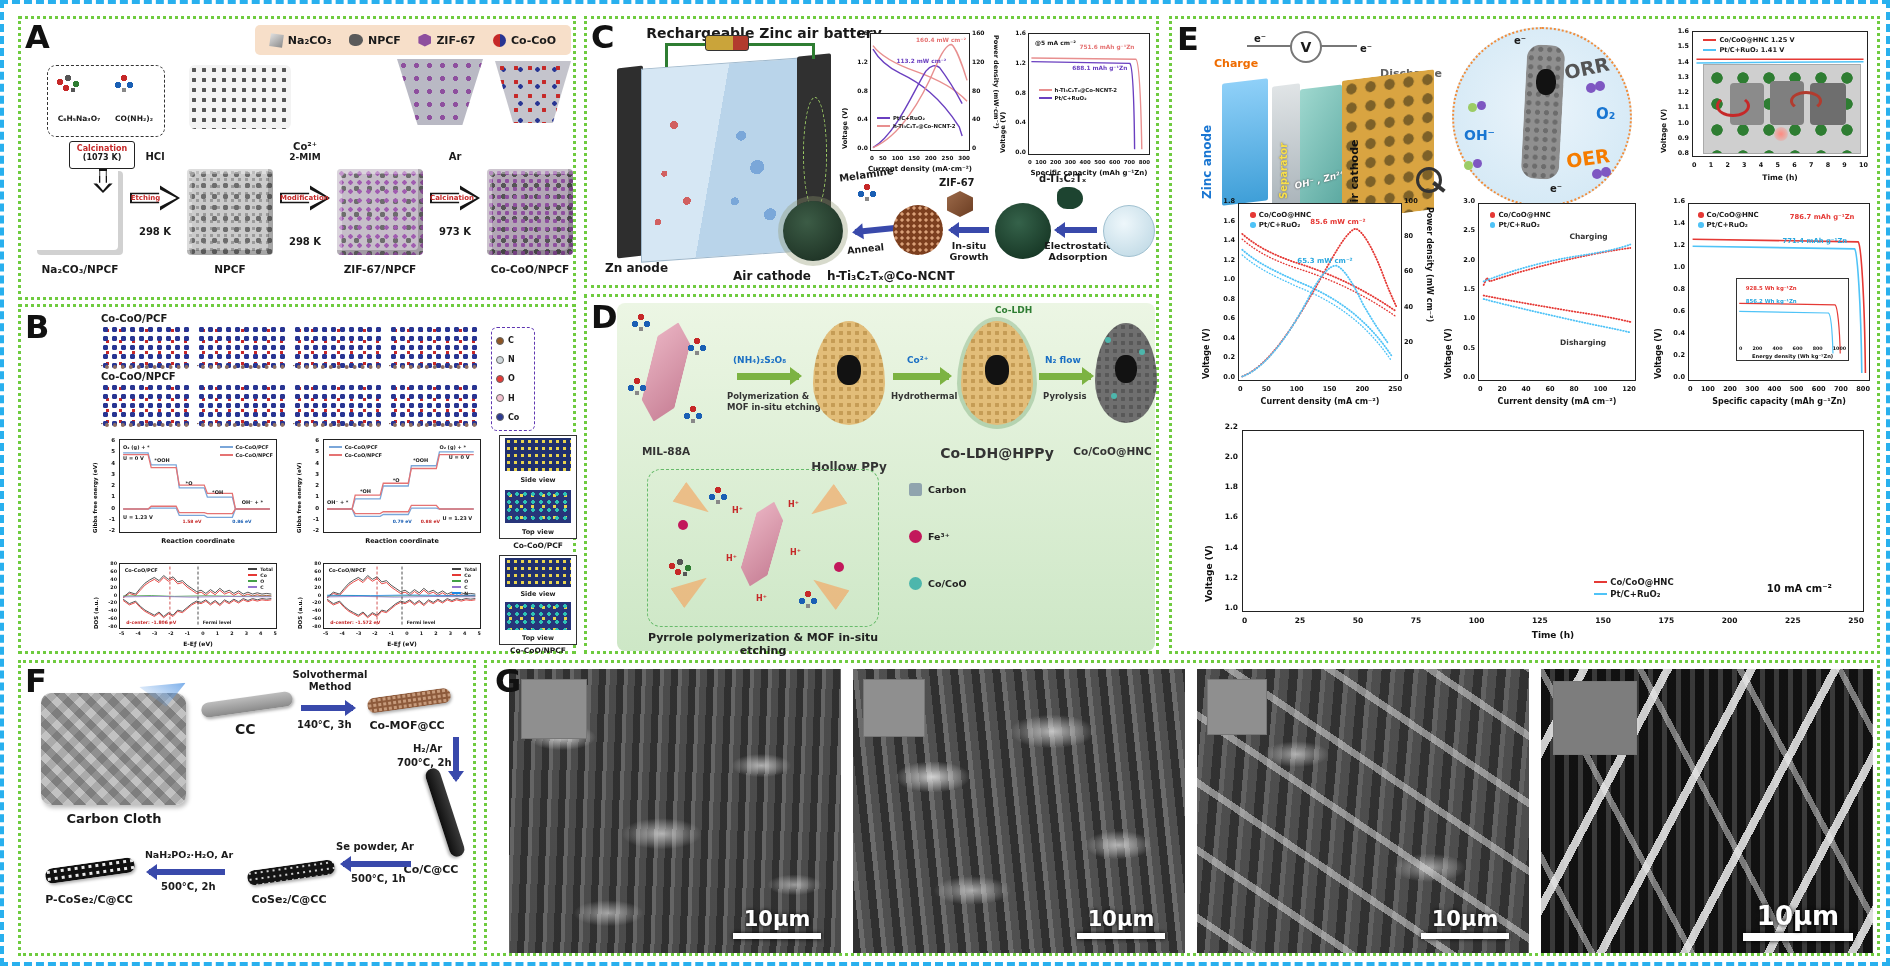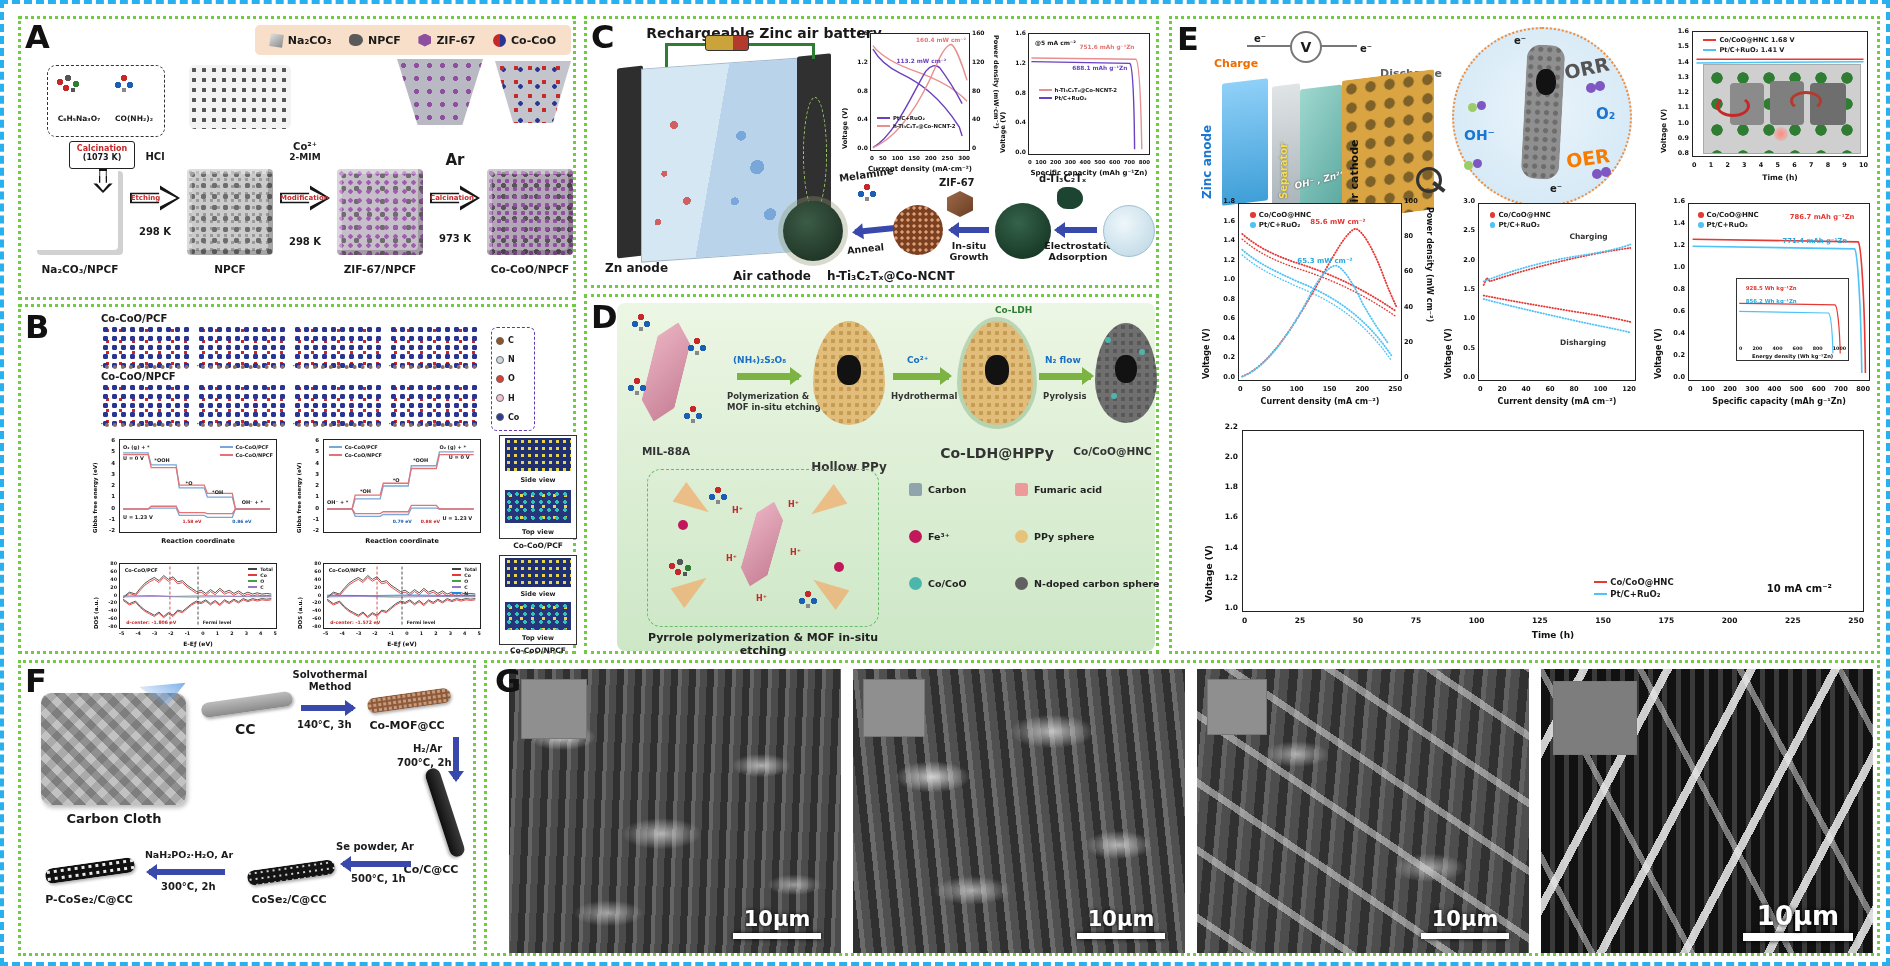--- a/index.html
+++ b/index.html
@@ -164,21 +164,21 @@
     </div>
     <div class="ab ctr" style="left:251px;top:122px;width:66px">
       <div class="b" style="font-size:10px">Co²⁺</div>
       <div class="b" style="font-size:9px">2-MIM</div>
       <div class="barrow" style="left:8px;top:44px;width:50px;height:26px">
           <span class="amid">Modification</span>
         </div>
       <div class="b" style="font-size:10px;margin-top:74px">298 K</div>
     </div>
     <div class="ab ctr" style="left:401px;top:132px;width:66px">
-      <div class="b" style="font-size:15px">Ar</div>
+      <div class="b" style="font-size:10px">Ar</div>
       <div class="b" style="font-size:9px"></div>
       <div class="barrow" style="left:8px;top:34px;width:50px;height:26px">
           <span class="amid">Calcination</span>
         </div>
       <div class="b" style="font-size:10px;margin-top:64px">973 K</div>
     </div>
     <div class="ab b ctr" style="left:9px;top:244px;width:100px;font-size:10.5px">Na₂CO₃/NPCF</div>
     <div class="ab b ctr" style="left:159px;top:244px;width:100px;font-size:10.5px">NPCF</div>
     <div class="ab b ctr" style="left:309px;top:244px;width:100px;font-size:10.5px">ZIF-67/NPCF</div>
     <div class="ab b ctr" style="left:459px;top:244px;width:100px;font-size:10.5px">Co-CoO/NPCF</div>
@@ -632,34 +632,20 @@
         </div>
       <div class="dlegli">
           <i style="background:#c2185b"></i>
           <span>Fe³⁺</span>
         </div>
       <div class="dlegli">
           <i style="background:#4db6ac"></i>
           <span>Co/CoO</span>
         </div>
     </div>
-    <div class="ab" style="left:428px;top:186px;display:flex;flex-direction:column;gap:34px">
-      <div class="dlegli">
-          <i style="background:#ef9a9a;border-radius:20%"></i>
-          <span>Fumaric acid</span>
-        </div>
-      <div class="dlegli">
-          <i style="background:#e6c27a"></i>
-          <span>PPy sphere</span>
-        </div>
-      <div class="dlegli">
-          <i style="background:#616161"></i>
-          <span>N-doped carbon sphere</span>
-        </div>
-    </div>
   </div>
 
   <div class="panel" style="left:1165px;top:12px;width:711px;height:638px">
     <div class="pl" style="left:5px;top:4px">E</div>
 
     <div class="ab" style="left:75px;top:26px;width:110px;height:2.4px;background:#777"></div>
     <div class="ab" style="left:118px;top:12px;width:28px;height:28px;border:2.6px solid #777;border-radius:50%;background:#fff;display:flex;align-items:center;justify-content:center;font-weight:bold;font-size:14px">
         <span>V</span>
       </div>
     <div class="ab b" style="left:42px;top:38px;font-size:11px;color:#ef6c00">Charge</div>
@@ -709,21 +695,21 @@
           <span>0.8</span>
         </div>
       <div class="frame" style="left:32px;top:4px;width:176px;height:126px">
         <svg class="cv" viewBox="0 0 100 100" preserveAspectRatio="none">
           <path d="M2,22 L98,22" stroke="#e53935" stroke-width="1.4"></path>
           <path d="M2,25 L50,24.4 L98,24" stroke="#4fc3f7" stroke-width="1.4"></path>
         </svg>
         <div class="lg" style="left:6%;top:3%;font-size:6.6px">
             <div class="li">
               <i style="background: rgb(229, 57, 53);"></i>
-              <span>Co/CoO@HNC 1.68 V</span>
+              <span>Co/CoO@HNC 1.25 V</span>
             </div>
             <div class="li">
               <i style="background: rgb(79, 195, 247);"></i>
               <span>Pt/C+RuO₂ 1.41 V</span>
             </div>
           </div>
         <div class="photo" style="left:10px;top:32px;width:156px;height:88px">
           <div class="ab" style="left:26px;top:18px;width:34px;height:42px;background:#8b8b8b;border-radius:4px"></div>
           <div class="ab" style="left:66px;top:16px;width:34px;height:44px;background:#7f7f7f;border-radius:4px"></div>
           <div class="ab" style="left:106px;top:18px;width:36px;height:42px;background:#6e6e6e;border-radius:4px"></div>
@@ -973,21 +959,21 @@
     <div class="ab b" style="left:376px;top:94px;font-size:10px">700°C, 2h</div>
     <div class="frod rcoc" style="left:378px;top:142px;width:92px;transform:rotate(72deg)"></div>
     <div class="ab b ctr" style="left:360px;top:200px;width:100px;font-size:11px">Co/C@CC</div>
     <div class="arrL" style="left:322px;top:198px;width:68px"></div>
     <div class="ab b ctr" style="left:306px;top:178px;width:96px;font-size:10px">Se powder, Ar</div>
     <div class="ab b" style="left:330px;top:210px;font-size:10px">500°C, 1h</div>
     <div class="frod rcose" style="left:226px;top:202px;width:88px;transform:rotate(-8deg)"></div>
     <div class="ab b ctr" style="left:212px;top:230px;width:112px;font-size:11px">CoSe₂/C@CC</div>
     <div class="arrL" style="left:128px;top:206px;width:76px"></div>
     <div class="ab b ctr" style="left:98px;top:186px;width:140px;font-size:9.5px">NaH₂PO₂·H₂O, Ar</div>
-    <div class="ab b" style="left:140px;top:218px;font-size:10px">300°C, 2h</div>
+    <div class="ab b" style="left:140px;top:218px;font-size:10px">500°C, 2h</div>
     <div class="frod rpcose" style="left:24px;top:200px;width:90px;transform:rotate(-8deg)"></div>
     <div class="ab b ctr" style="left:8px;top:230px;width:120px;font-size:11px">P-CoSe₂/C@CC</div>
   </div>
 
   <div class="panel" style="left:480px;top:656px;width:1396px;height:296px">
     <div class="pl" style="left:8px;top:2px">G</div>
     <div class="sem sem1" style="left:22px;top:6px">
       <div class="semtex"></div>
       <div class="seminset" style="left:12px;top:10px;width:64px;height:58px"></div>
       <div class="sbar" style="right:20px;bottom:14px;width:88px">

